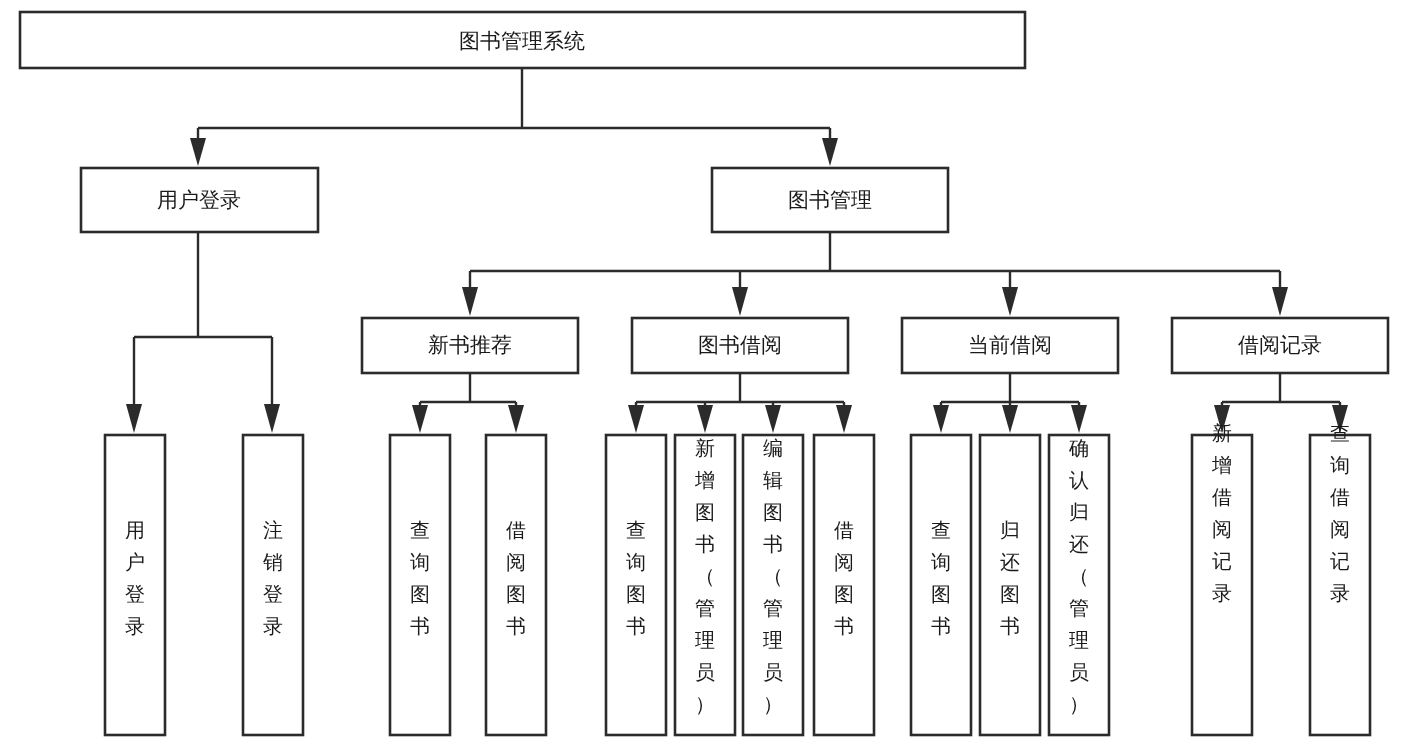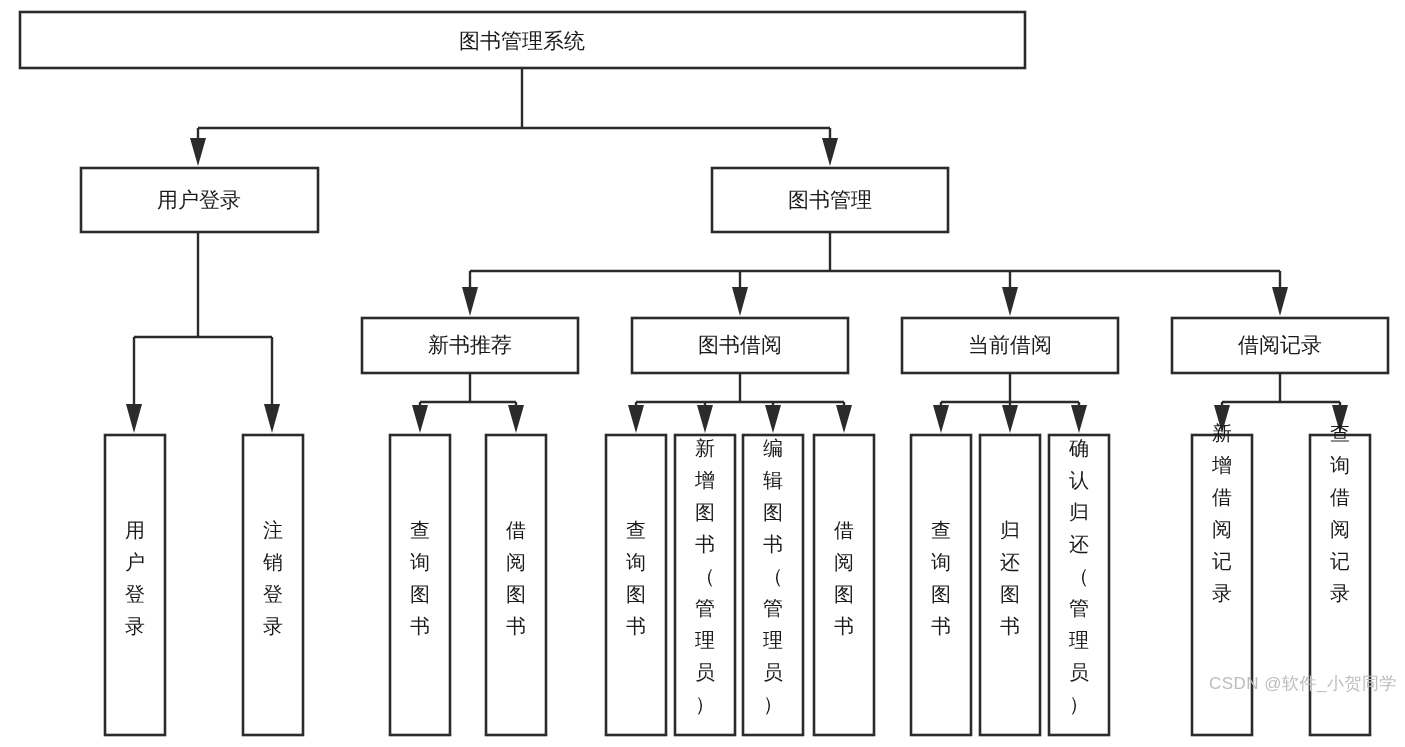--- a/index.html
+++ b/index.html
@@ -225,14 +225,13 @@
       <rect class="node-rect" x="1192" y="435" width="60" height="300"></rect>
       <text class="node-label-v vtext" x="1222" y="520"><tspan x="1222" y="440">新</tspan><tspan x="1222" y="472">增</tspan><tspan x="1222" y="504">借</tspan><tspan x="1222" y="536">阅</tspan><tspan x="1222" y="568">记</tspan><tspan x="1222" y="600">录</tspan></text>
     </g>
     <g>
       <rect class="node-rect" x="1310" y="435" width="60" height="300"></rect>
       <text class="node-label-v vtext" x="1340" y="520"><tspan x="1340" y="440">查</tspan><tspan x="1340" y="472">询</tspan><tspan x="1340" y="504">借</tspan><tspan x="1340" y="536">阅</tspan><tspan x="1340" y="568">记</tspan><tspan x="1340" y="600">录</tspan></text>
     </g>
 
   </svg>
 
-  <div class="watermark">CSDN @软件_小贺同学</div>
 </div>
 
 </body></html>

